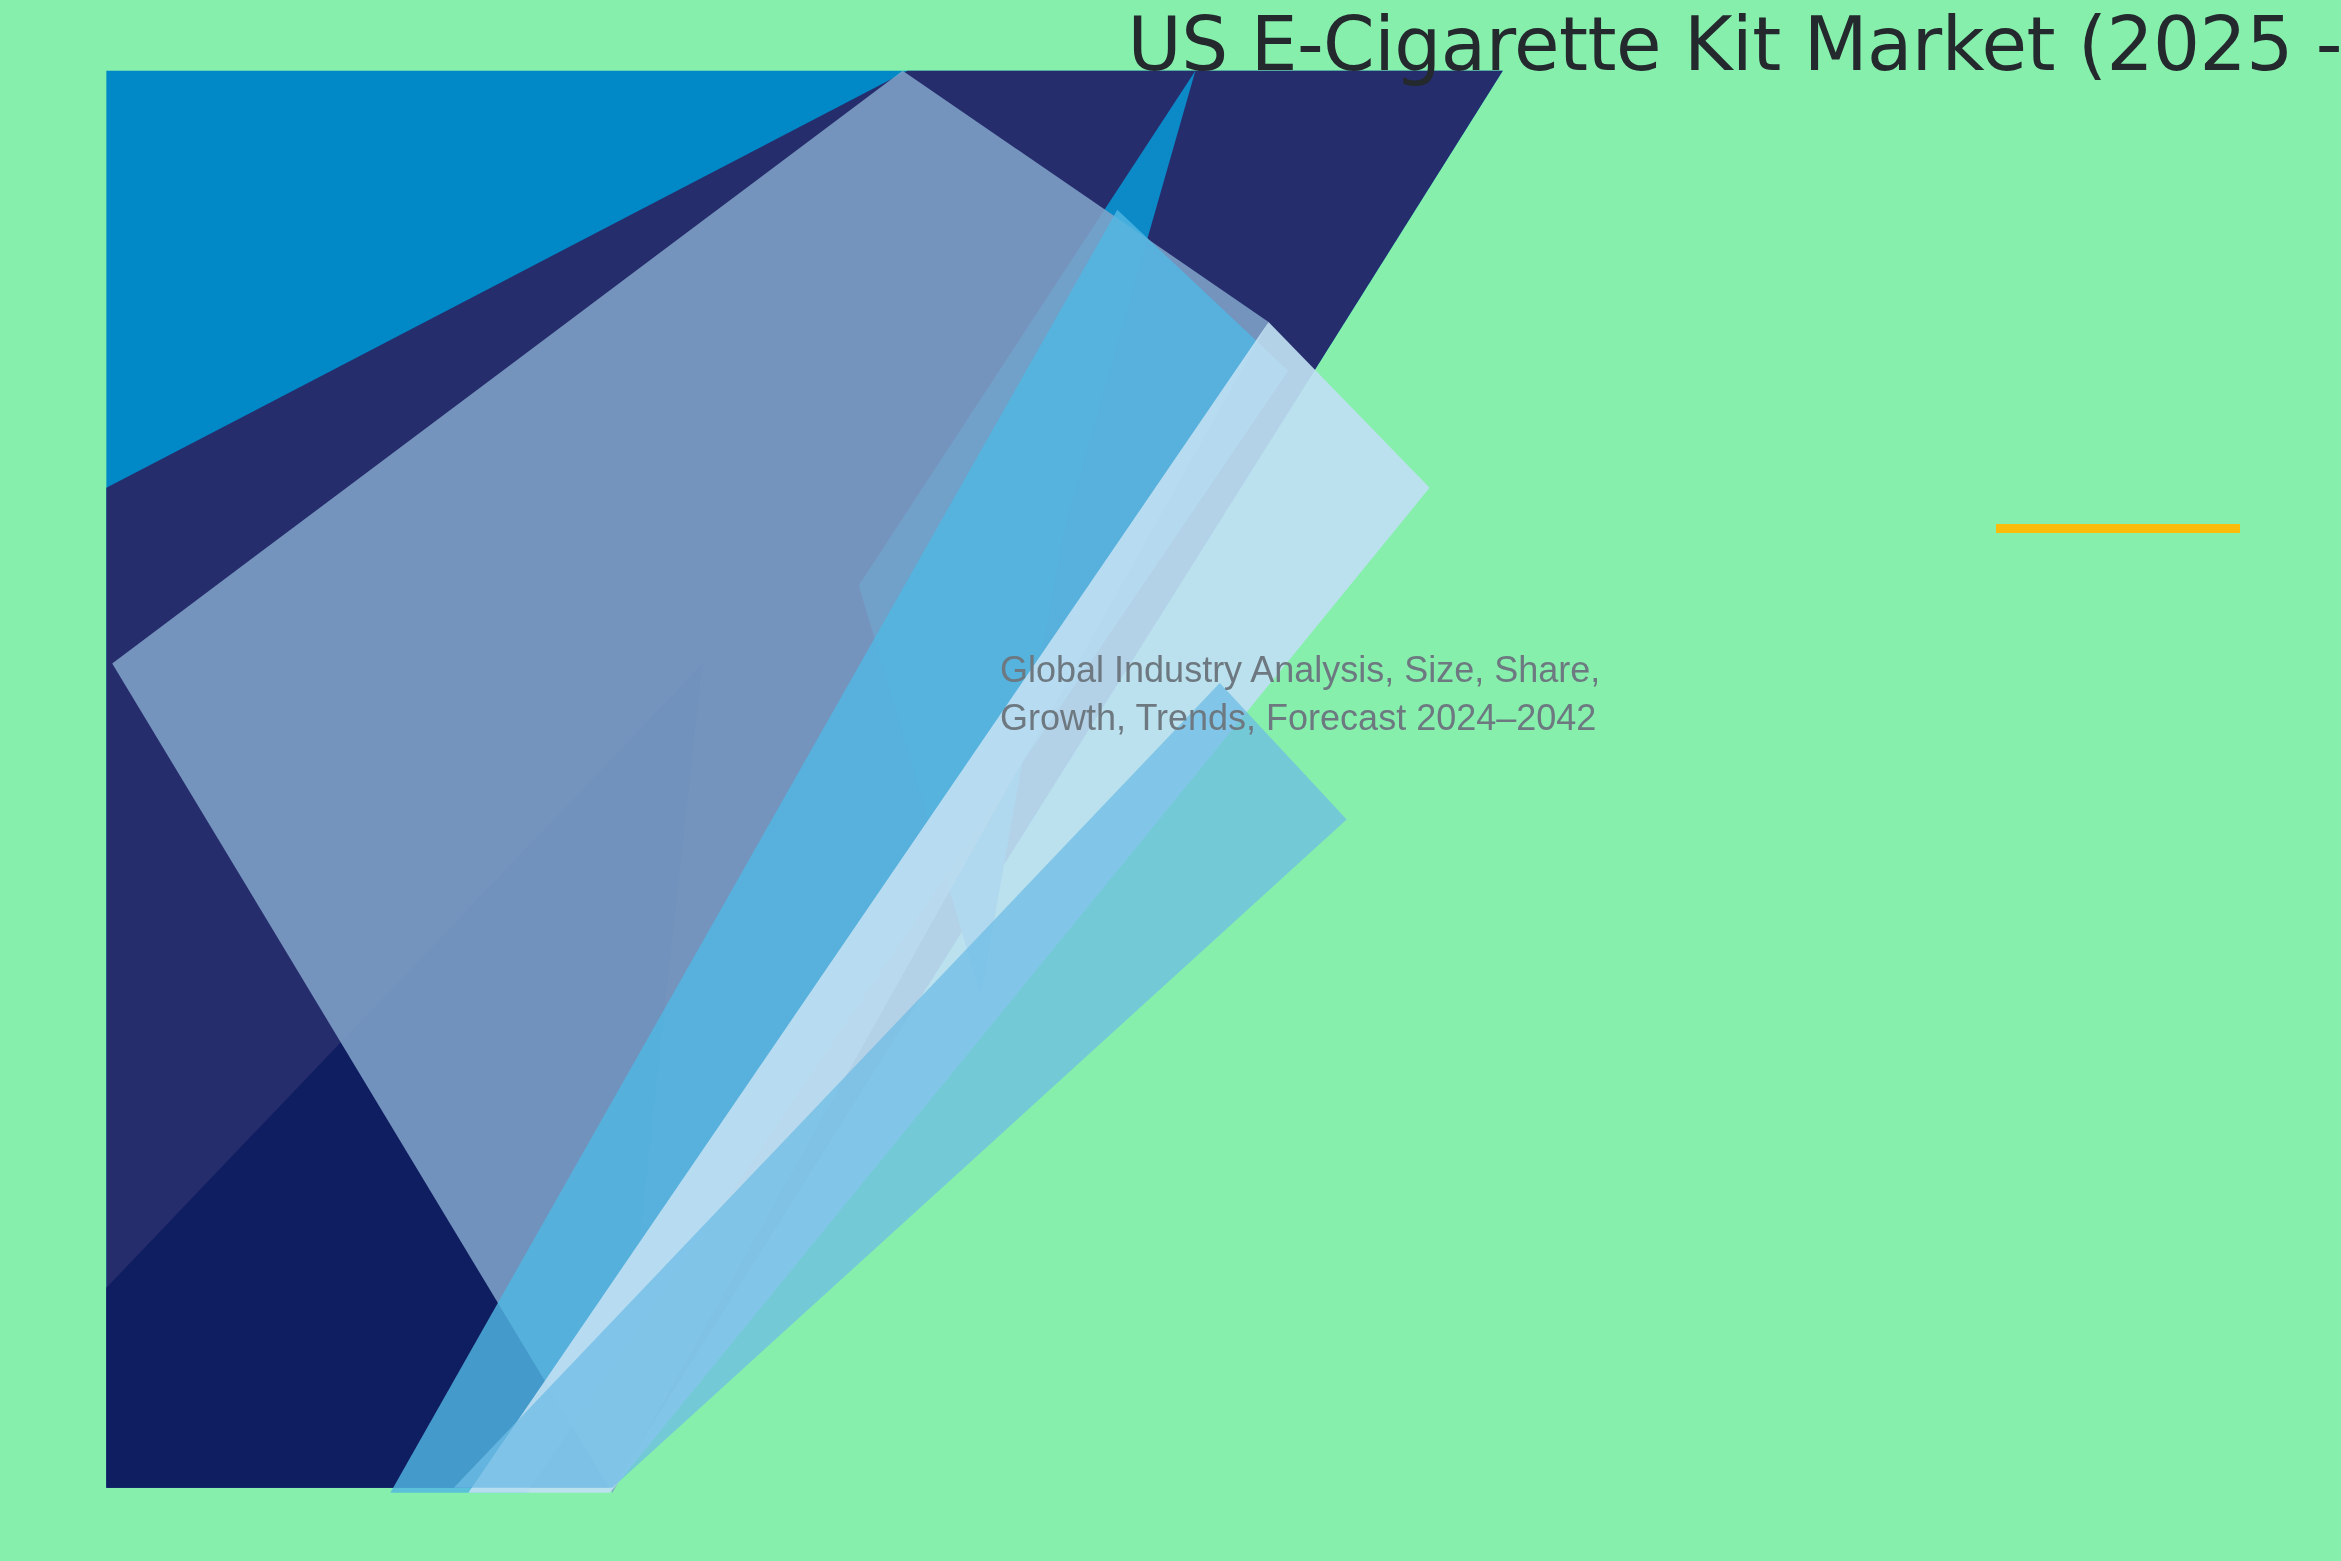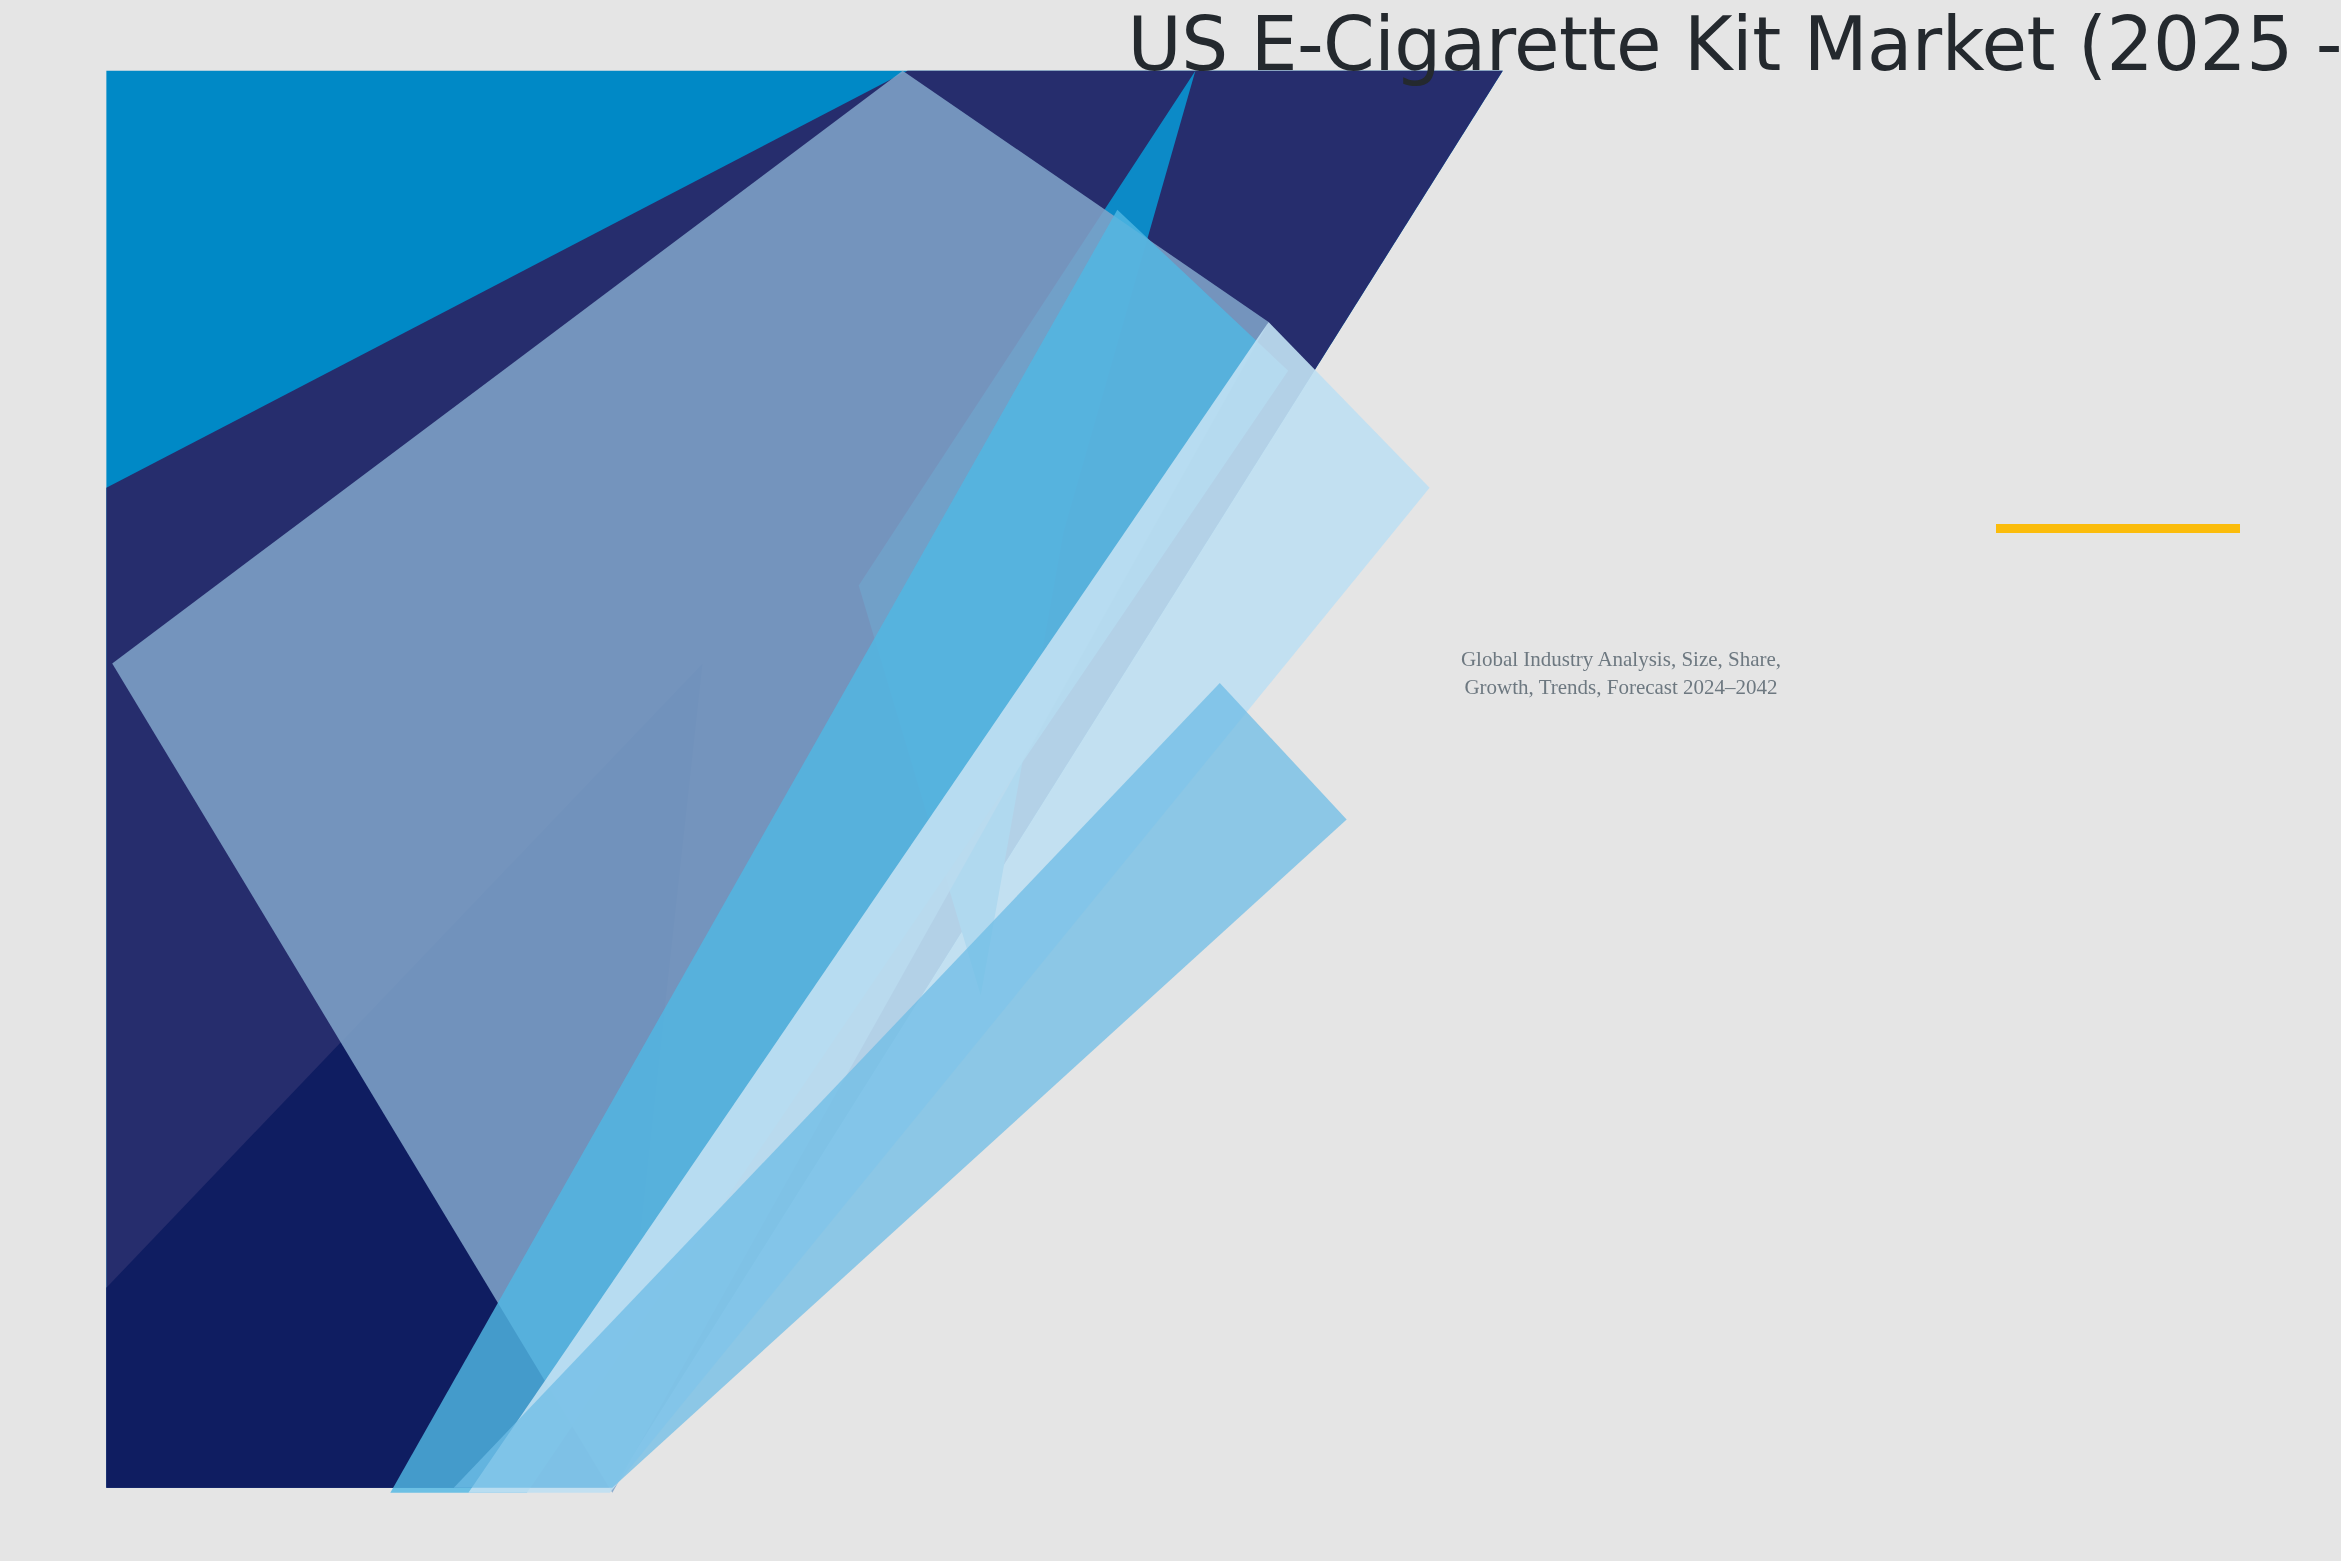--- a/index.html
+++ b/index.html
@@ -8,21 +8,21 @@
     background: #ffffff;
   }
   body {
     font-family: "DejaVu Sans", sans-serif;
   }
 
   #slide {
     position: relative;
     width: 2342px;
     height: 1561px;
-    background: #e5e5e5;
+    background: #86efac;
     overflow: hidden;
   }
 
   
   #artwork {
     position: absolute;
     left: 0;
     top: 0;
     width: 2342px;
     height: 1561px;
@@ -50,26 +50,26 @@
     background: #fbbc0b;
     z-index: 4;
   }
 
   #subtitle {
     position: absolute;
     left: 1000px;
     top: 646px;
     width: 1242px;
     margin: 0;
-    font-family: Liberation Serif, serif;
+    font-family: Liberation Sans, sans-serif;
     font-weight: 400;
-    font-size: 21px;
+    font-size: 36px;
     line-height: 1.33;
     color: #6d7880;
-    text-align: center;
+    text-align: left;
     z-index: 3;
   }
 </style>
 </head>
 <body>
 
 <div id="slide">
 
   <svg id="artwork" viewBox="0 0 4800 3200" preserveAspectRatio="none">
 

